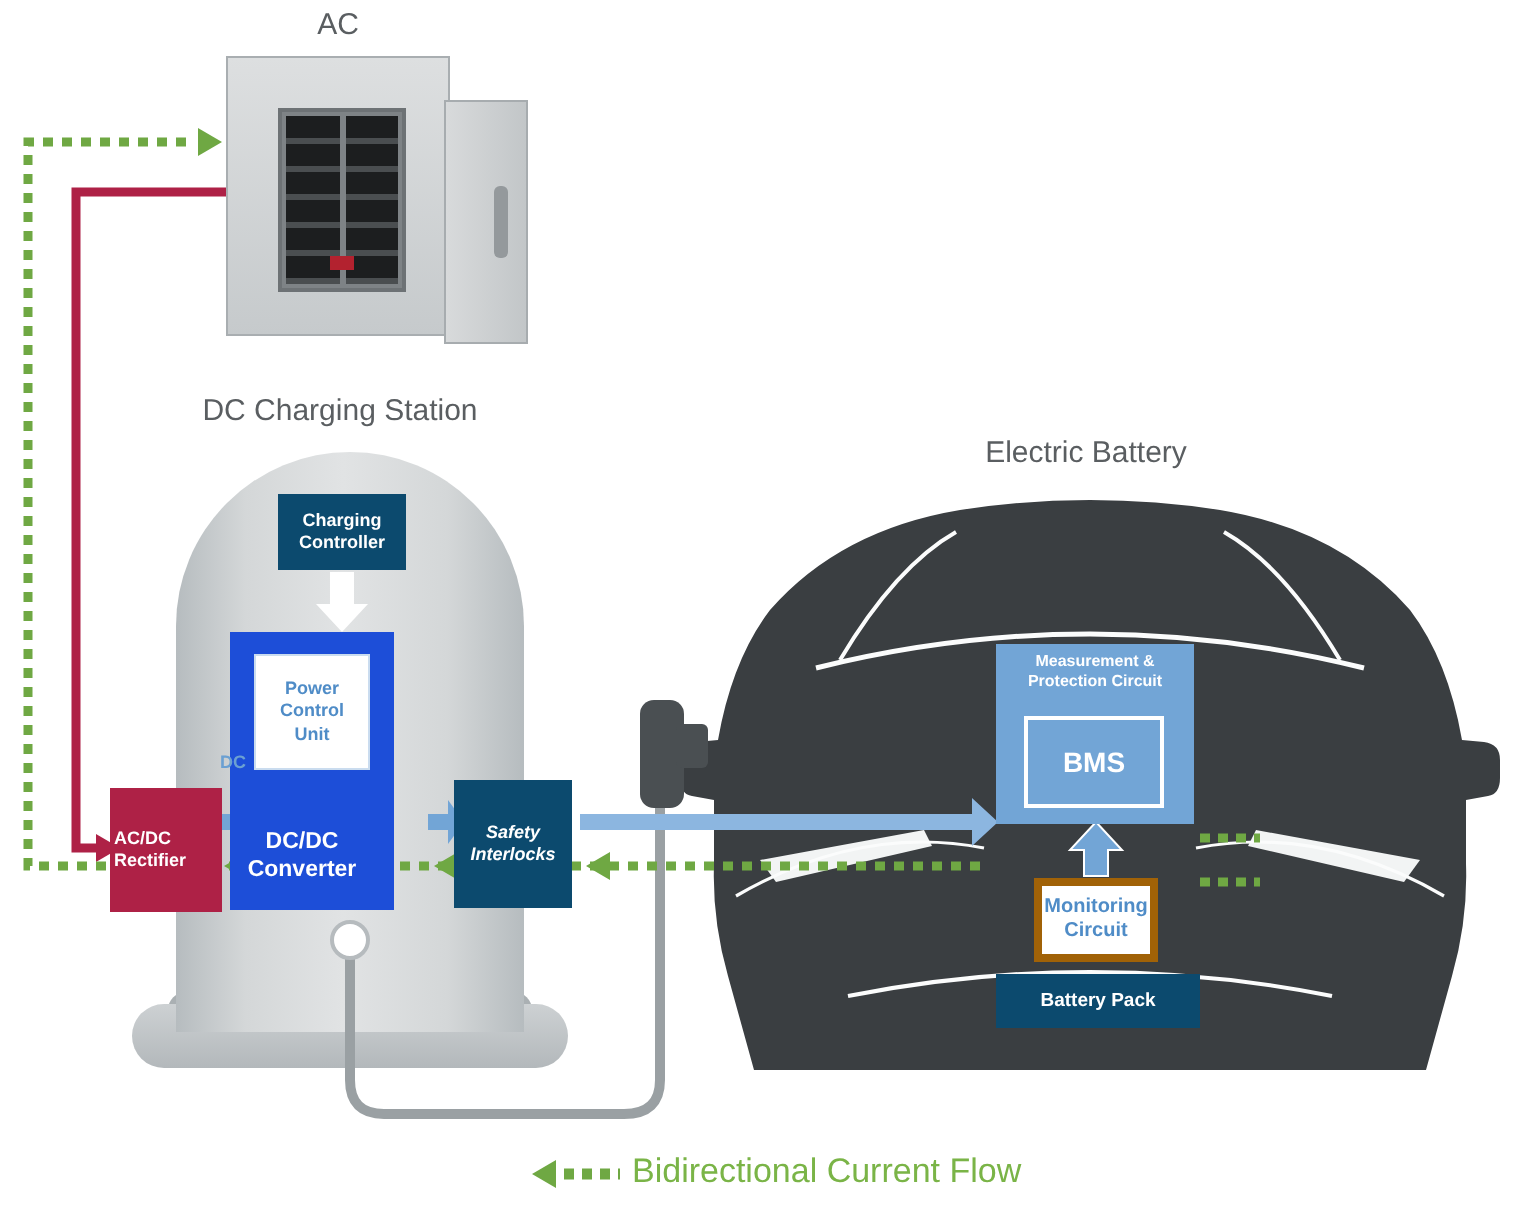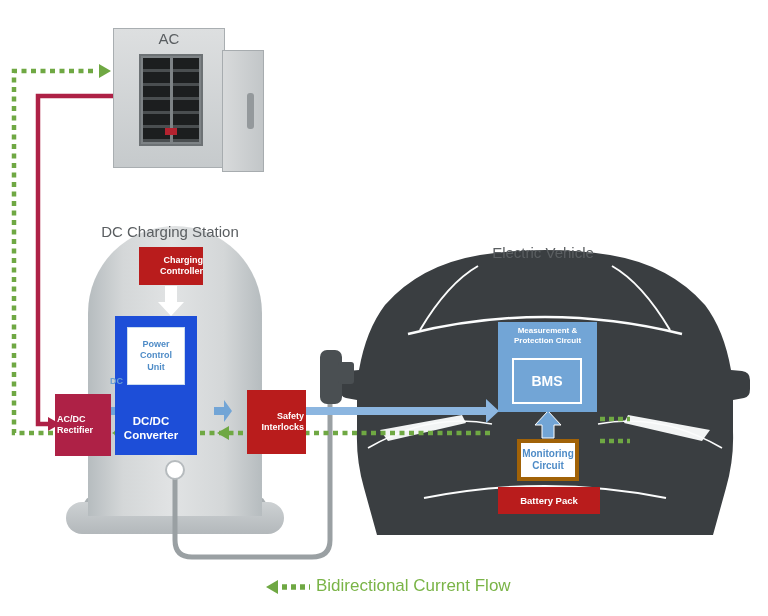--- a/index.html
+++ b/index.html
@@ -3,23 +3,23 @@
 <meta charset="utf-8">
 <style>
   html,body{margin:0;padding:0;background:#fff;}
   #canvas{position:relative;width:768px;height:616px;background:#fff;overflow:hidden;
           font-family:"Liberation Sans", sans-serif;}
   .abs{position:absolute;}
   .layer1{z-index:1;}
   .layer3{z-index:3;}
   #overlay{position:absolute;left:0;top:0;z-index:2;pointer-events:none;}
 
-  .section-label{color:#5a5e61;font-size:15px;text-align:center;z-index:3;margin-top:26px;}
+  .section-label{color:#5a5e61;font-size:15px;text-align:center;z-index:3;}
 
-  .bluebox{background:#b91c1c;color:#fff;font-weight:bold;text-align:right;
+  .bluebox{background:#0c4a6e;color:#fff;font-weight:bold;text-align:center;
            display:flex;align-items:center;justify-content:center;line-height:1.25;}
   .redbox{background:#ae2146;color:#fff;font-weight:bold;text-align:left;
           display:flex;align-items:center;justify-content:center;line-height:1.25;}
   .whitebox{background:#fff;color:#4f8cc7;font-weight:bold;text-align:center;
             display:flex;align-items:center;justify-content:center;line-height:1.25;}
 
   
   .pedestal{left:66px;top:502px;width:218px;height:32px;border-radius:16px;
             background:linear-gradient(180deg,#cdd1d3,#b3b8bb);}
   .pedestal2{left:84px;top:496px;width:182px;height:18px;border-radius:9px;background:#aab0b3;}
@@ -39,21 +39,21 @@
 
   
   .charging-controller{left:139px;top:247px;width:64px;height:38px;font-size:9px;}
   .dcdc-group{left:115px;top:316px;width:82px;height:139px;background:#1d4ed8;}
   .pcu{position:absolute;left:12px;top:11px;width:58px;height:58px;font-size:9px;
        border:1px solid #cadcef;box-sizing:border-box;padding:2px;}
   .pcu-inner{width:46px;margin:0 auto;}
   .dcdc-label{position:absolute;left:0;bottom:12px;width:72px;color:#fff;font-weight:bold;
               font-size:11.5px;line-height:1.2;text-align:center;}
   .dcdc-label span{display:inline-block;width:66px;}
-  .safety{left:247px;top:390px;width:59px;height:64px;font-size:9px;padding:2px;box-sizing:border-box;}
+  .safety{left:227px;top:390px;width:59px;height:64px;font-size:9px;padding:2px;box-sizing:border-box;font-style:italic;}
   .rectifier{left:55px;top:394px;width:56px;height:62px;font-size:9px;padding:2px;box-sizing:border-box;}
   .dc-tag{left:110px;top:376px;font-size:9px;font-weight:bold;color:#6ba0d2;z-index:3;}
 
   
   .meas-group{left:498px;top:322px;width:99px;height:90px;background:#72a5d6;}
   .meas-label{position:absolute;left:0;top:4px;width:99px;color:#fff;font-weight:bold;
               font-size:8px;line-height:1.3;text-align:center;}
   .meas-label span{display:inline-block;width:84px;}
   .bms-box{position:absolute;left:14px;top:36px;width:70px;height:46px;border:2px solid #fff;
            box-sizing:border-box;display:flex;align-items:center;justify-content:center;
@@ -133,21 +133,21 @@
     <polygon fill="#72a5d6" stroke="#ffffff" stroke-width="1" points="542,438 542,425 535,425 548,411 561,425 554,425 554,438"></polygon>
 
     <g>
       <polygon fill="#6fa843" points="278,580 266,587 278,594"></polygon>
       <path fill="none" stroke="#6fa843" stroke-width="5.5" stroke-dasharray="5 4" d="M282,587 L310,587"></path>
     </g>
   </svg>
 
   <div class="abs section-label" style="left:113px;top:4px;width:112px;">AC</div>
   <div class="abs section-label" style="left:60px;top:197px;width:220px;">DC Charging Station</div>
-  <div class="abs section-label" style="left:443px;top:218px;width:200px;">Electric Vehicle</div>
+  <div class="abs section-label" style="left:443px;top:218px;width:200px;">Electric Battery</div>
 
   <div class="abs layer3 bluebox charging-controller">Charging Controller</div>
 
   <div class="abs layer3 dcdc-group">
     <div class="whitebox pcu">
       <span class="pcu-inner">Power Control Unit</span>
     </div>
     <div class="dcdc-label">
       <span>DC/DC Converter</span>
     </div>

